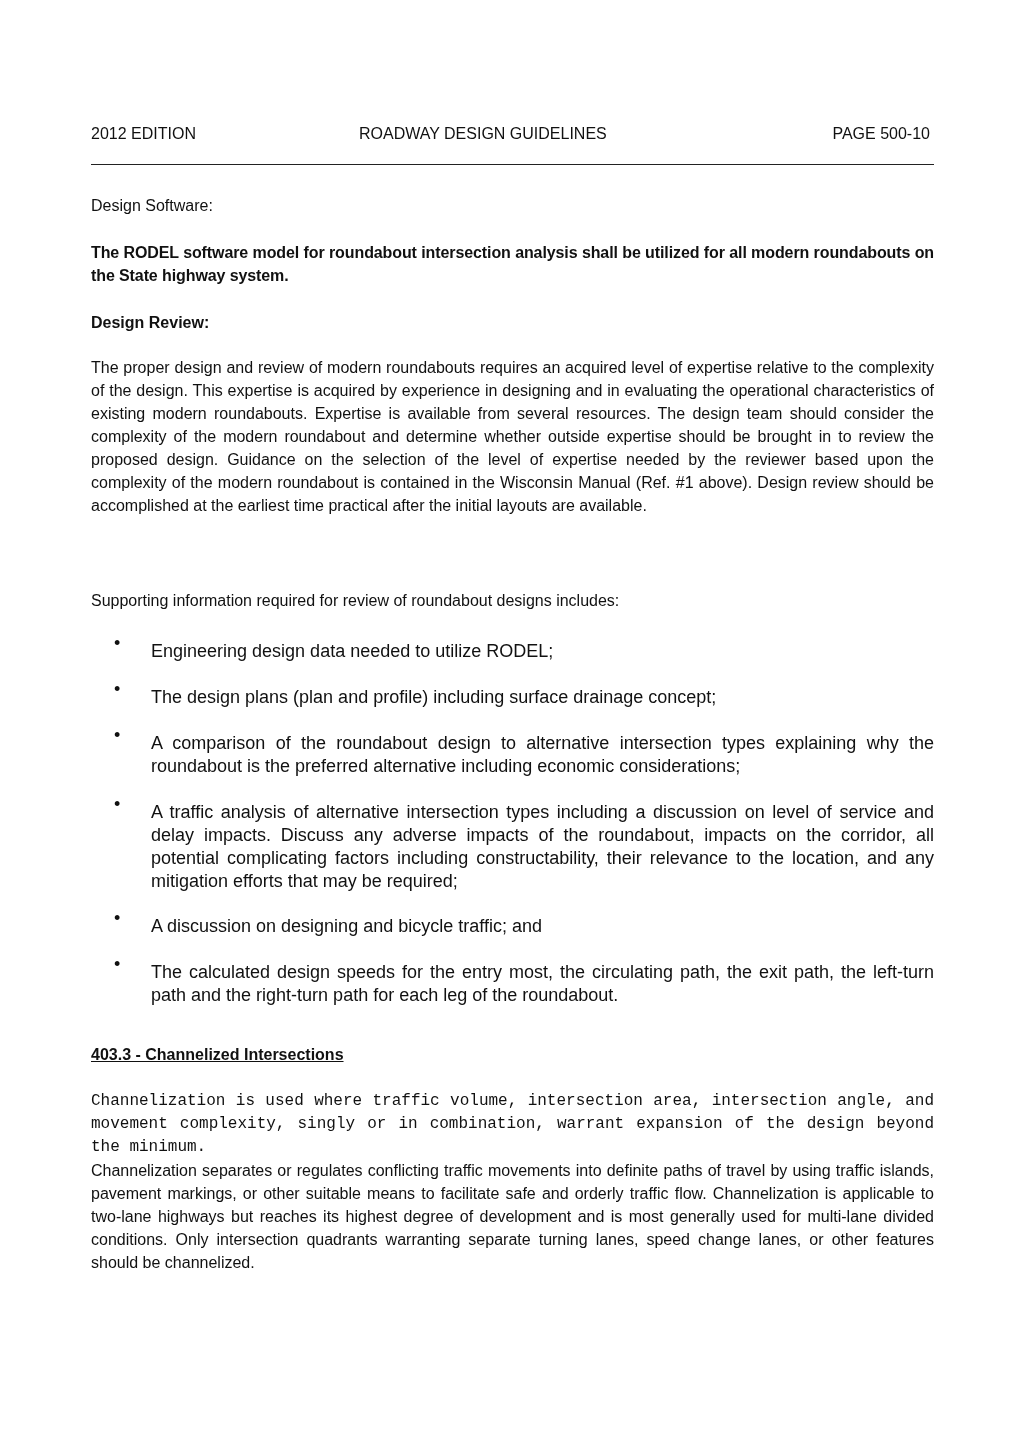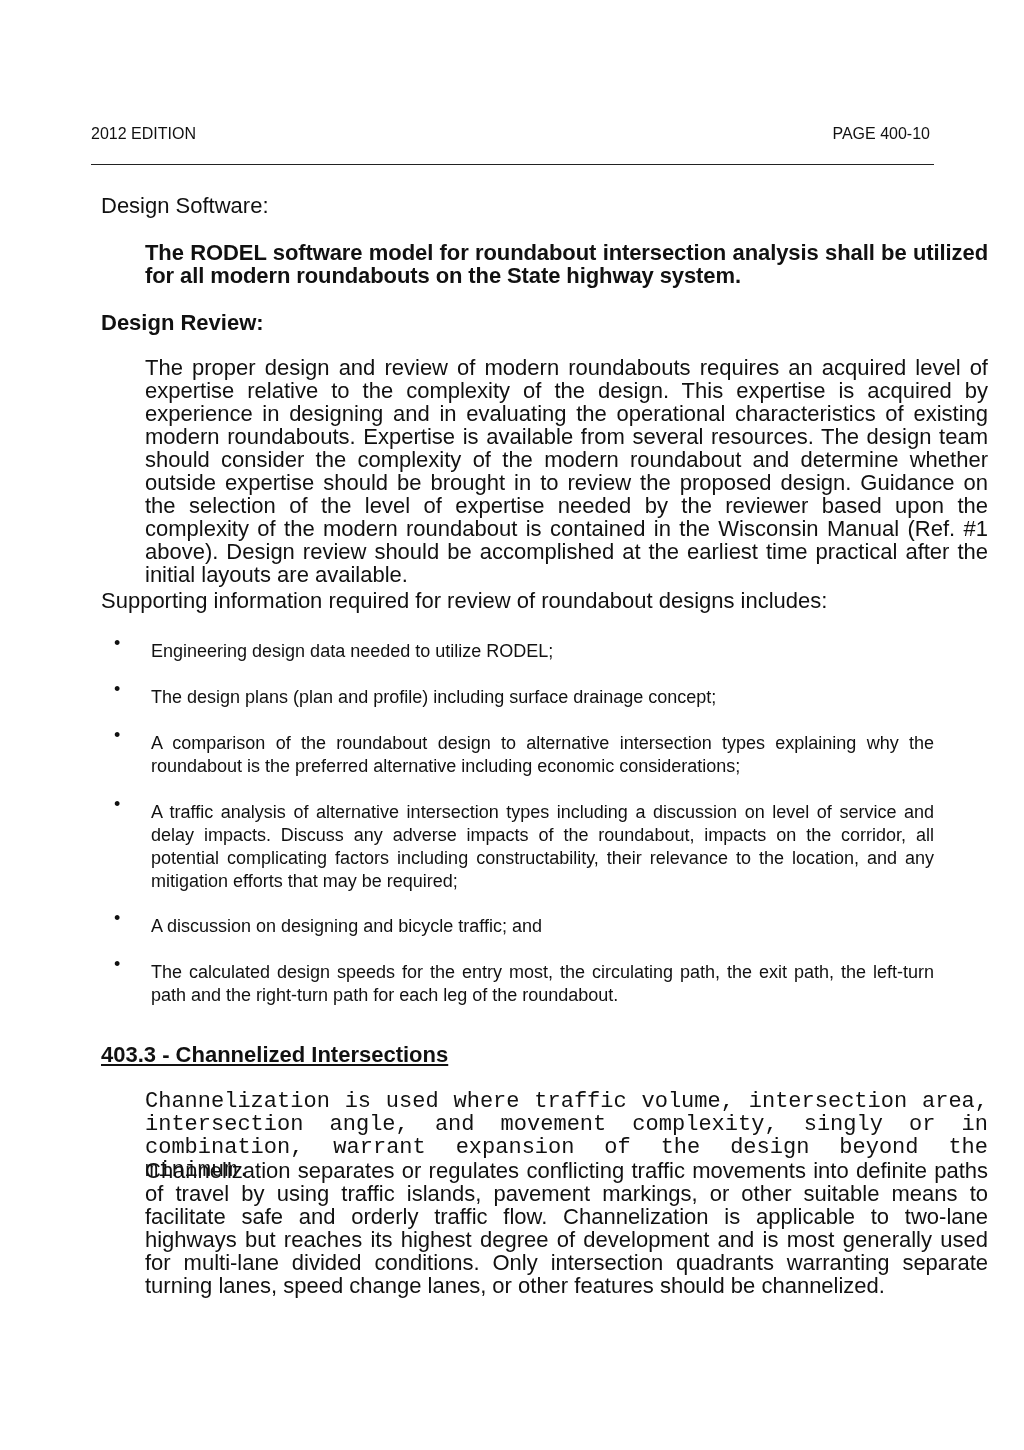--- a/index.html
+++ b/index.html
@@ -12,35 +12,36 @@
     position: absolute; top: 122px; left: 0; width: 843px; height: 24px;
     font-size: 16px; line-height: 24px; color: #111;
   }
   .header .left { position: absolute; left: 0; top: 0; }
   .header .center { position: absolute; left: 268px; top: 0; }
   .header .right { position: absolute; right: 4px; top: 0; }
   .rule {
     position: absolute; top: 164px; left: 0; width: 843px; height: 0;
     border-top: 1.5px solid #222;
   }
-  .block { position: absolute; left: 10px; width: 843px; font-size: 22px; line-height: 23px; }
-  .justify { text-align: justify; text-align-last: left; margin-left: 44px; }
+  .block { position: absolute; left: 0; width: 843px; font-size: 16px; line-height: 23px; }
+  .justify { text-align: justify; text-align-last: left; }
   .bold { font-weight: bold; }
   .bullet-item { position: absolute; left: 0; width: 843px; font-size: 18px; line-height: 23px; }
   .bullet-item .dot { position: absolute; left: 23px; top: 0; font-size: 18px; }
   .bullet-item .txt { position: absolute; left: 60px; width: 783px; text-align: justify; text-align-last: left; margin-top: 8px; }
 </style>
 </head>
 <body>
 
 <div class="page">
 
   <div class="header">
     <span class="left">2012 EDITION</span>
-    <span class="right">PAGE 400-10</span>
+    <span class="center">ROADWAY DESIGN GUIDELINES</span>
+    <span class="right">PAGE 500-10</span>
   </div>
   <div class="rule"></div>
 
   <div class="block" style="top:194px;">Design Software:</div>
 
   <div class="block bold justify" style="top:241px; letter-spacing:-0.1px;">The RODEL software model for roundabout intersection analysis shall be utilized for all modern roundabouts on the State highway system.</div>
 
   <div class="block bold" style="top:311px;">Design Review:</div>
 
   <div class="block justify" style="top:356px;">The proper design and review of modern roundabouts requires an acquired level of expertise relative to the complexity of the design.  This expertise is acquired by experience in designing and in evaluating the operational characteristics of existing modern roundabouts. Expertise is available from several resources.  The design team should consider the complexity of the modern roundabout and determine whether outside expertise should be brought in to review the proposed design.  Guidance on the selection of the level of expertise needed by the reviewer based upon the complexity of the modern roundabout is contained in the Wisconsin Manual (Ref. #1 above).  Design review should be accomplished at the earliest time practical after the initial layouts are available.</div>

